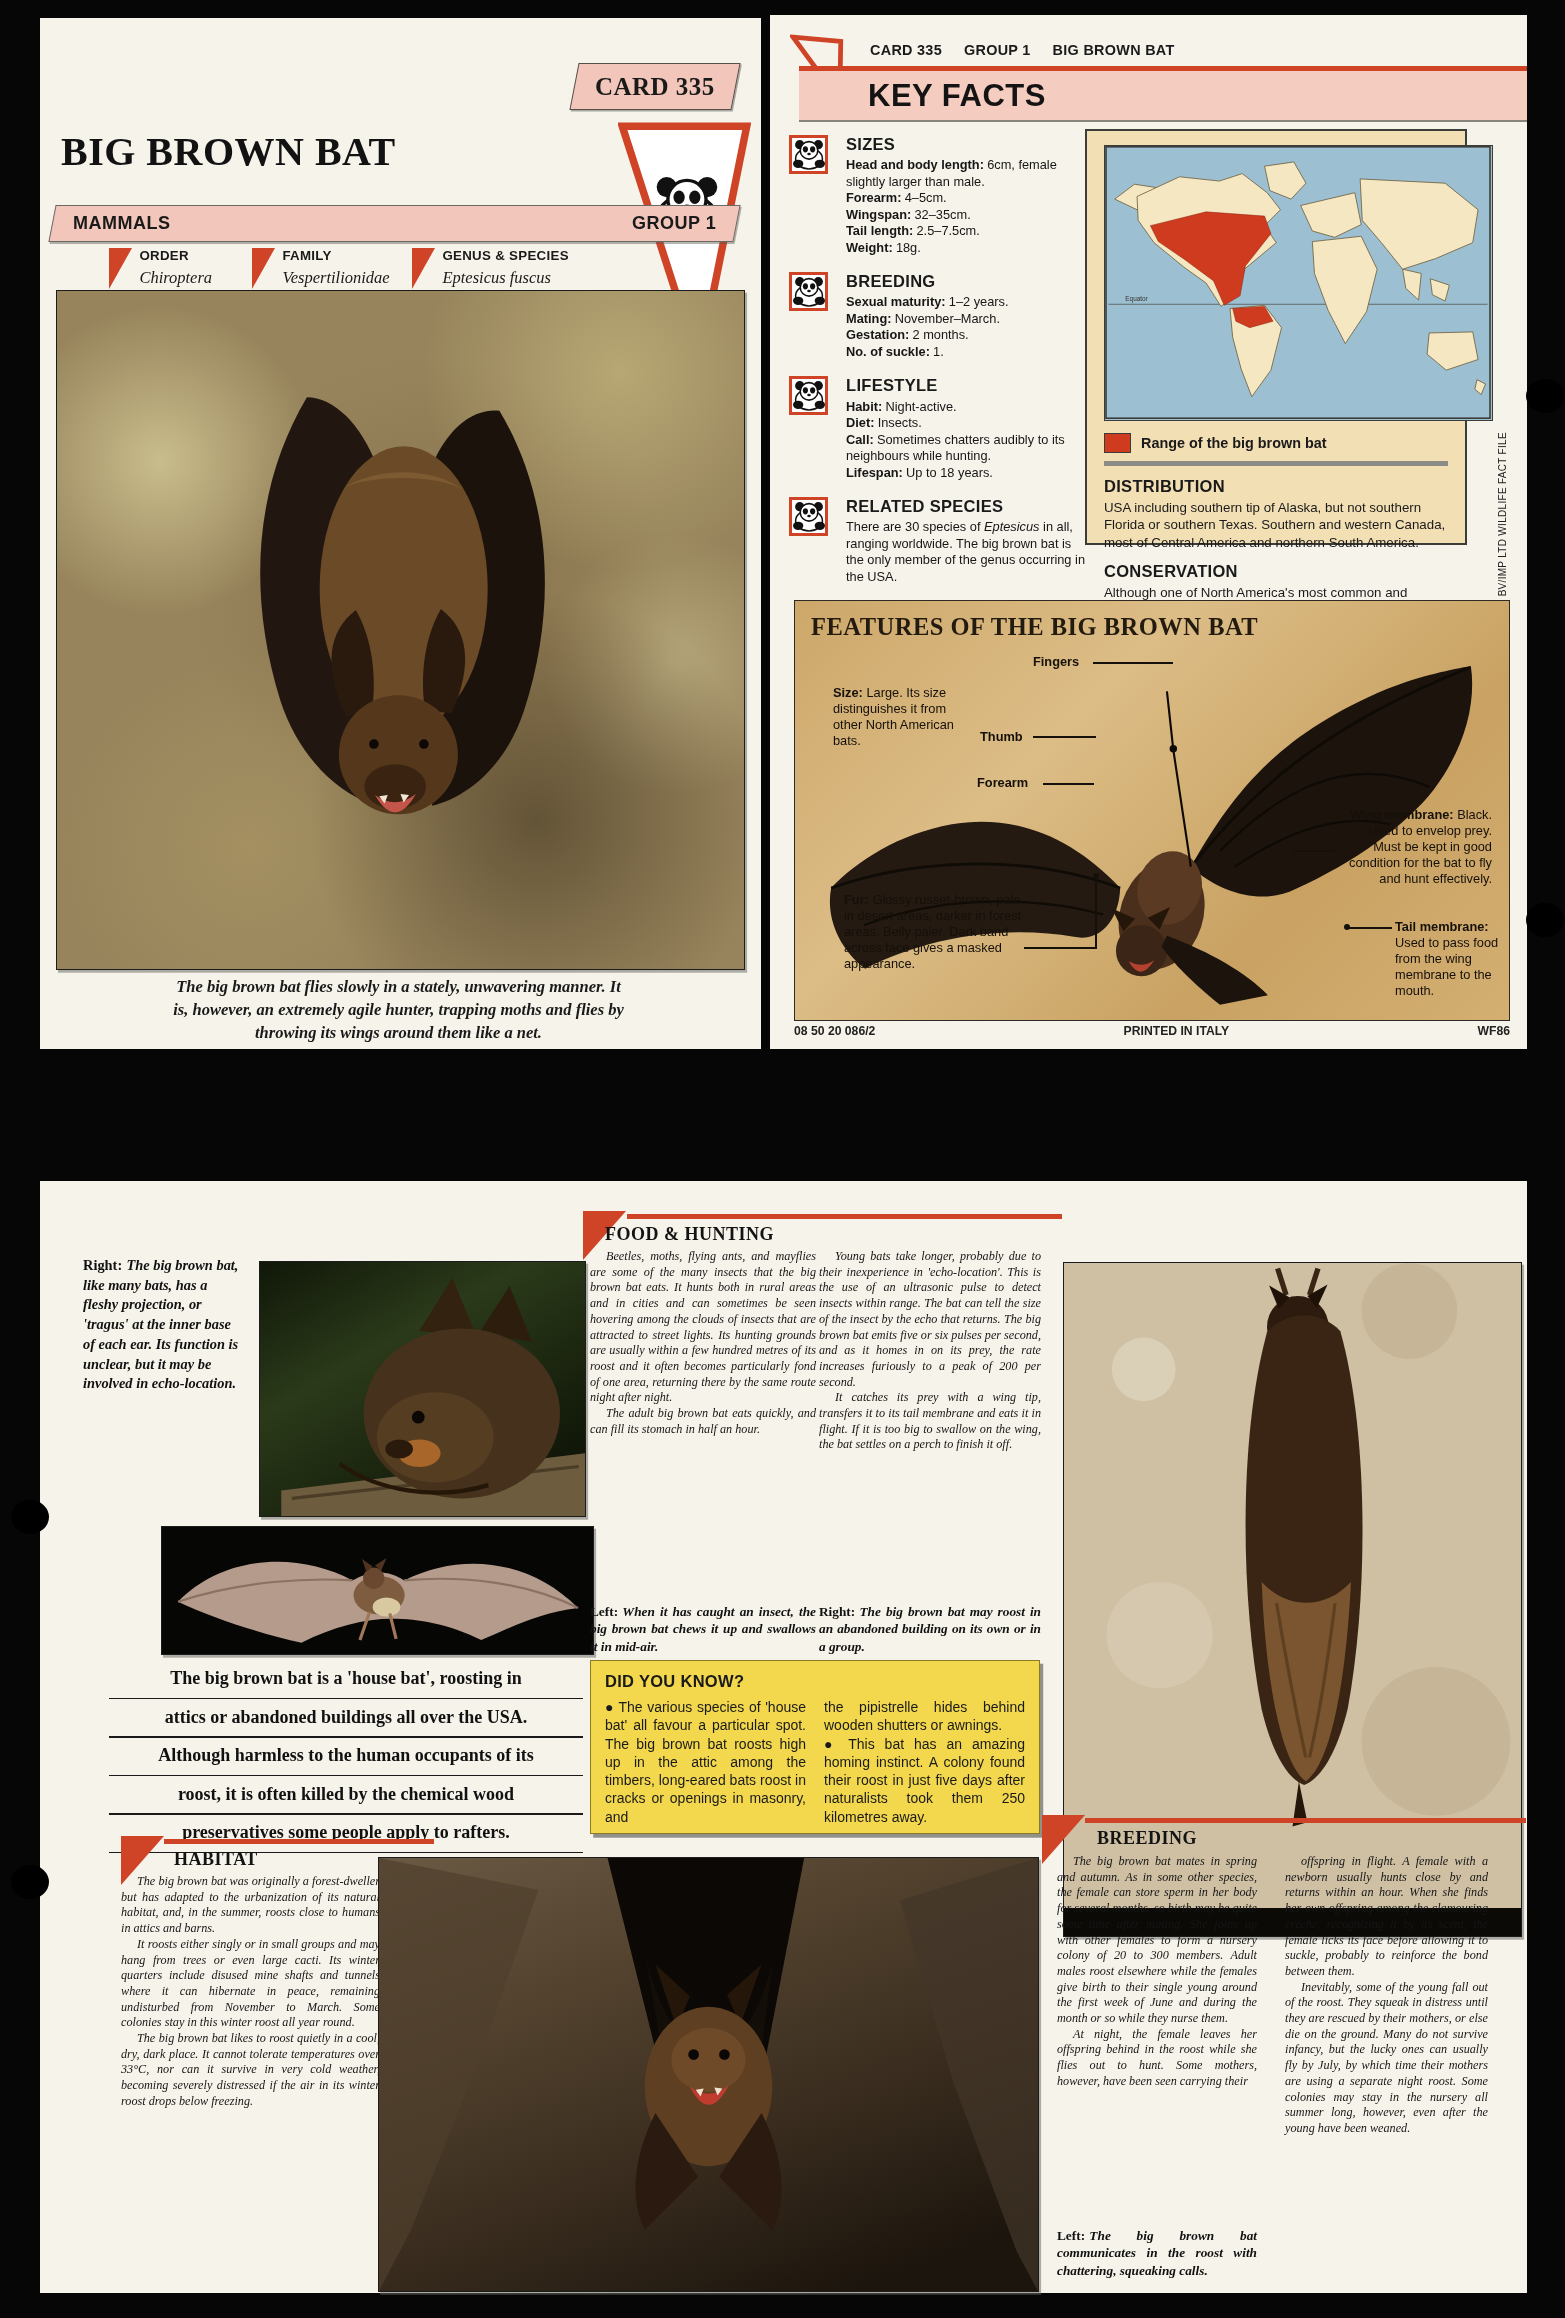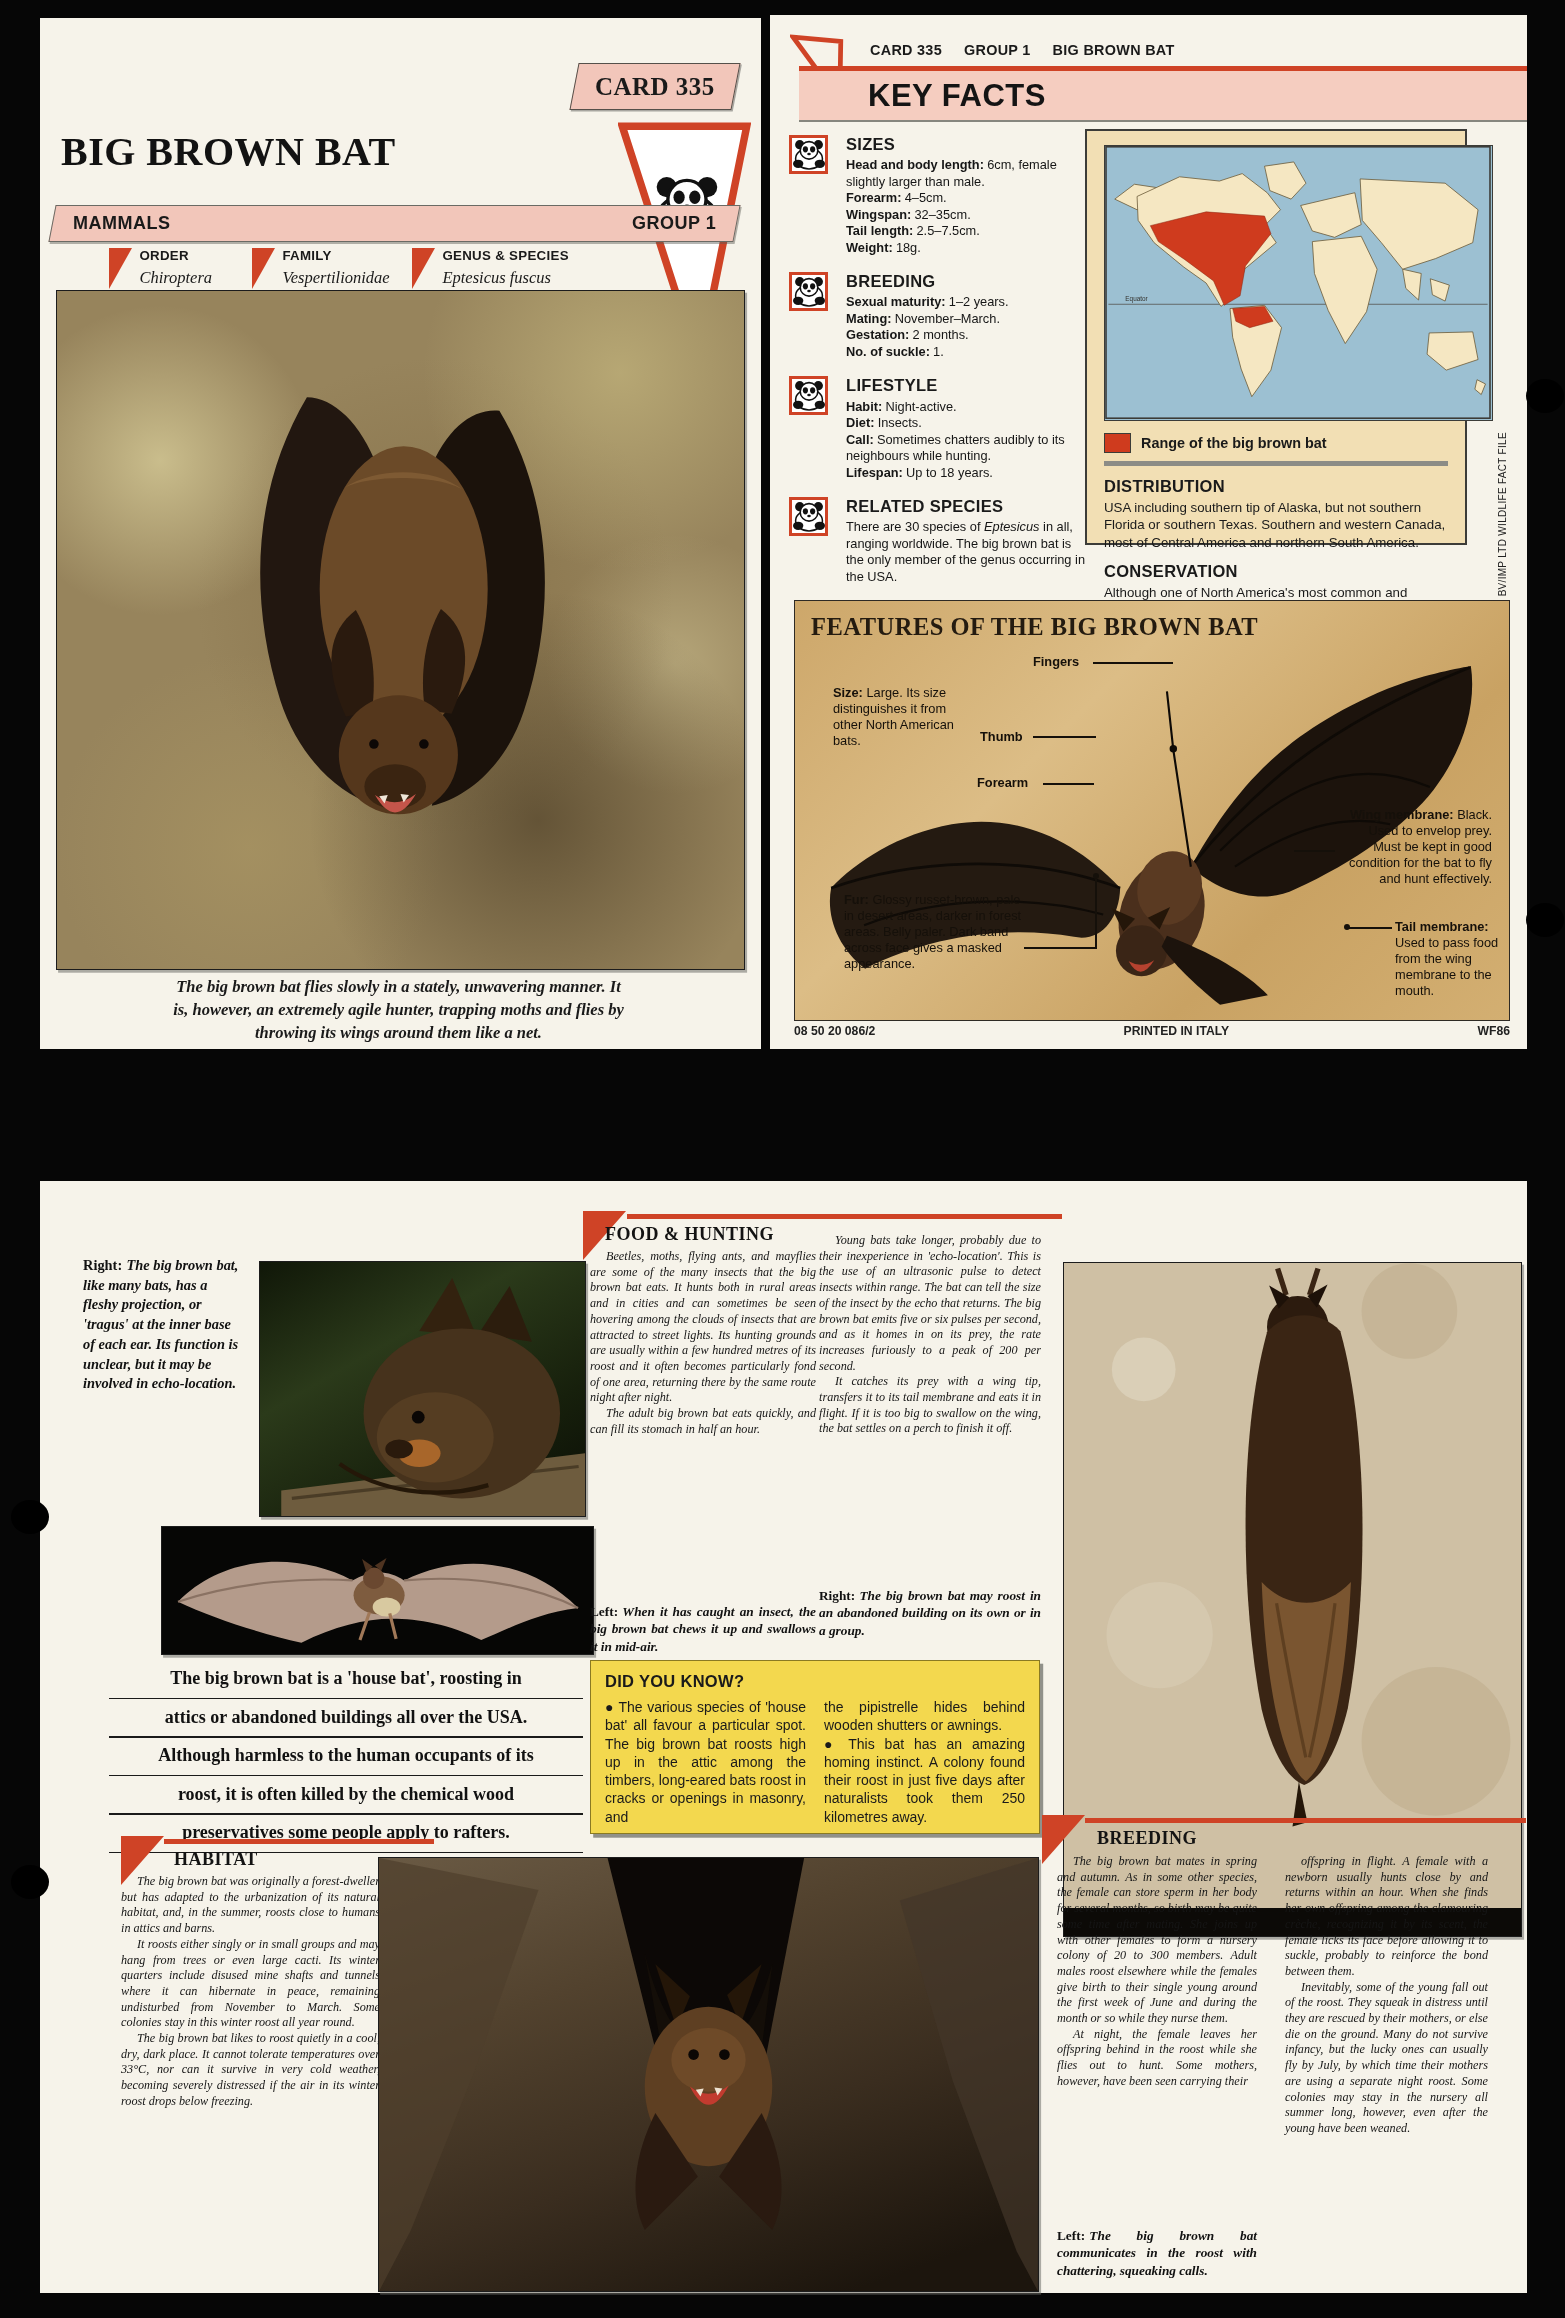--- a/index.html
+++ b/index.html
@@ -388,21 +388,21 @@
     <div class="sechead abs" style="left:565px;top:43px;">FOOD &amp; HUNTING</div>
 
     <div class="flexcol bodytext" style="left:550px;top:68px;width:226px;height:406px;">
       <p>Beetles, moths, flying ants, and mayflies are some of the many insects that the big brown bat eats. It hunts both in rural areas and in cities and can sometimes be seen hovering among the clouds of insects that are attracted to street lights. Its hunting grounds are usually within a few hundred metres of its roost and it often becomes particularly fond of one area, returning there by the same route night after night.</p>
       <p>The adult big brown bat eats quickly, and can fill its stomach in half an hour.</p>
       <div class="cap">
         <b>Left:</b><span>When it has caught an insect, the big brown bat chews it up and swallows it in mid-air.</span>
       </div>
     </div>
 
-    <div class="flexcol bodytext" style="left:779px;top:52px;width:222px;height:406px;align-items:flex-end;">
+    <div class="flexcol bodytext" style="left:779px;top:68px;width:222px;height:406px;align-items:flex-end;">
       <p>Young bats take longer, probably due to their inexperience in 'echo-location'. This is the use of an ultrasonic pulse to detect insects within range. The bat can tell the size of the insect by the echo that returns. The big brown bat emits five or six pulses per second, and as it homes in on its prey, the rate increases furiously to a peak of 200 per second.</p>
       <p>It catches its prey with a wing tip, transfers it to its tail membrane and eats it in flight. If it is too big to swallow on the wing, the bat settles on a perch to finish it off.</p>
       <div class="cap">
         <b>Right:</b><span>The big brown bat may roost in an abandoned building on its own or in a group.</span>
       </div>
     </div>
 
     <div class="dyk">
       <h3>DID YOU KNOW?</h3>
       <div class="dykcols">

